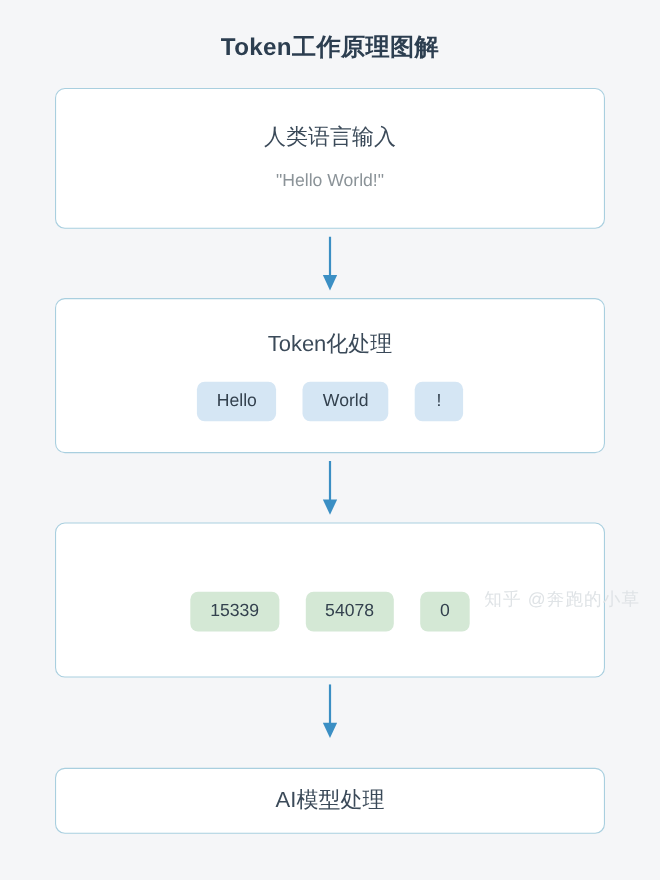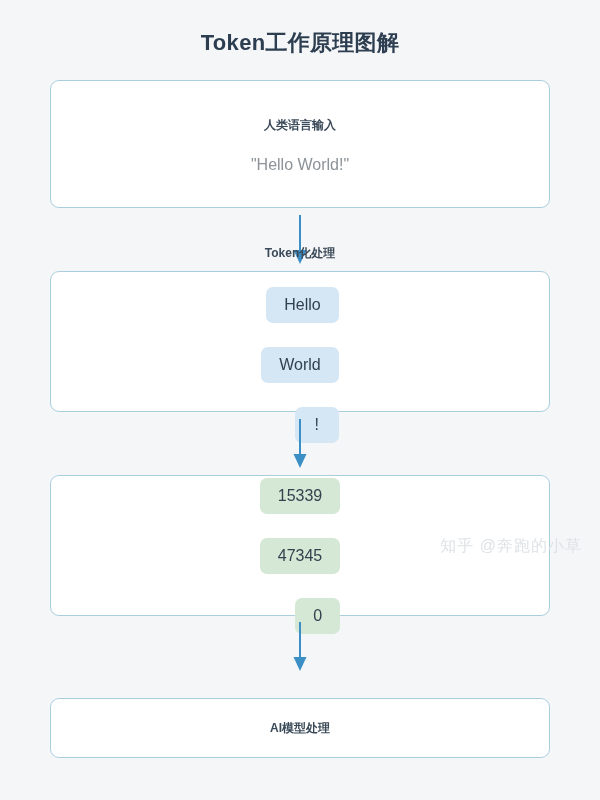--- a/index.html
+++ b/index.html
@@ -53,39 +53,39 @@
     align-items: center;
     justify-content: center;
   }
 
   .card-input   { height: 128px; }
   .card-token   { height: 141px; }
   .card-encode  { height: 141px; }
   .card-model   { height: 60px; margin-top: 20px;  }
 
   .card-heading {
-    font-size: 12px;
+    font-size: 20px;
     color: #3b4a59;
     line-height: 26px;
     text-align: center;
-    font-weight: bold;
+    font-weight: normal;
     margin: 0;
   }
 
   .card-subtitle {
     font-size: 16px;
     color: #8b9398;
     line-height: 22px;
     margin-top: 16px;
     text-align: center;
   }
 
   .chip-row {
     display: flex;
-    flex-direction: column;
+    flex-direction: row;
     justify-content: center;
     align-items: flex-end;
     gap: 24px;
     margin-top: 21px;
   }
 
   .chip {
     height: 36px;
     min-width: 44px;
     box-sizing: border-box;
@@ -163,21 +163,21 @@
     <div class="connector">
       <svg width="18" height="50" viewBox="0 0 18 50" aria-hidden="true">
         <line x1="9" y1="0" x2="9" y2="38" stroke="#3b8fc4" stroke-width="2"></line>
         <polygon points="9,49 2.5,35 15.5,35" fill="#3b8fc4"></polygon>
       </svg>
     </div>
 
     <div class="card card-encode">
       <div class="chip-row">
         <div class="chip chip-green">15339</div>
-        <div class="chip chip-green">47345</div>
+        <div class="chip chip-green">54078</div>
         <div class="chip chip-green">0</div>
       </div>
     </div>
 
     <div class="connector short">
       <svg width="18" height="50" viewBox="0 0 18 50" aria-hidden="true">
         <line x1="9" y1="0" x2="9" y2="38" stroke="#3b8fc4" stroke-width="2"></line>
         <polygon points="9,49 2.5,35 15.5,35" fill="#3b8fc4"></polygon>
       </svg>
     </div>

